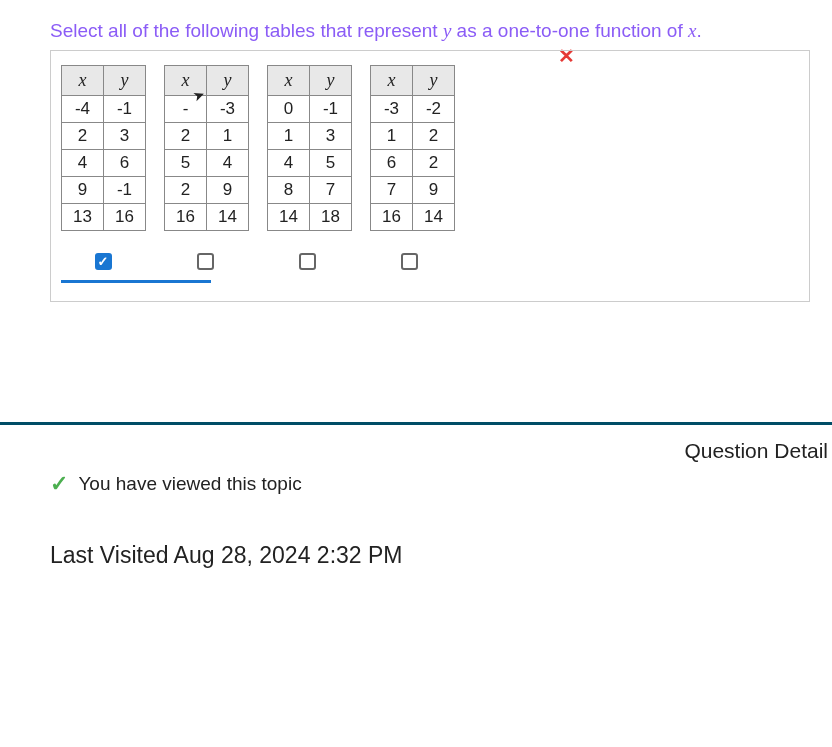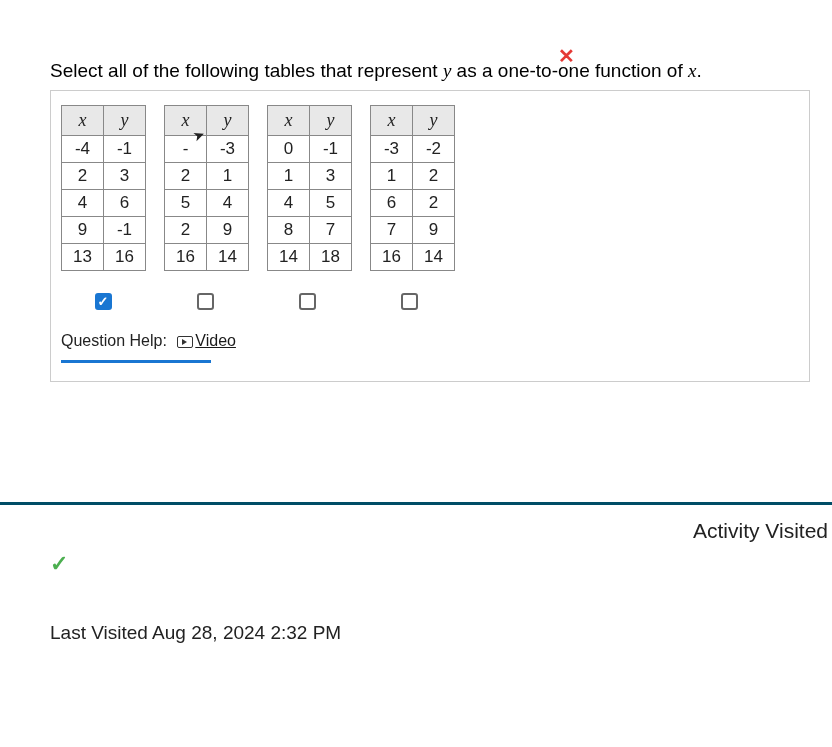--- a/index.html
+++ b/index.html
@@ -10,23 +10,22 @@
       width: 832px;
       height: 747px;
       overflow: hidden;
     }
     .question-area {
       padding: 20px 0 0 50px;
     }
     .question-text {
       font-size: 19px;
       font-weight: 400;
-      color: #000000;
+      color: #8b5cf6;
       margin-bottom: 8px;
-      margin-top: 40px;
     }
     .mathvar { font-style: italic; font-family: 'Times New Roman', serif; }
     .wrong-mark {
       color: #e53935;
       font-weight: bold;
       font-size: 20px;
       position: absolute;
       left: 558px;
       top: 44px;
     }
@@ -152,21 +151,21 @@
       align-items: center;
       gap: 10px;
     }
     .check-icon {
       color: #4caf50;
       font-size: 22px;
       font-weight: bold;
     }
     .last-visited {
       margin-top: 45px;
-      font-size: 19px;
+      font-size: 23px;
       color: #222;
     }
     .cursor {
       position: absolute;
       left: 142px;
       top: 36px;
       font-size: 14px;
       transform: rotate(-20deg);
       pointer-events: none;
     }
@@ -311,29 +310,24 @@
           <span class="checkbox"></span>
         </div>
       <div class="checkbox-cell">
           <span class="checkbox"></span>
         </div>
       <div class="checkbox-cell">
           <span class="checkbox"></span>
         </div>
     </div>
 
-    <div class="help-row">
-      <span>Question Help:</span>
-      <span class="video-link">
-        <span class="video-icon"></span><span>Video</span>
-      </span>
-    </div>
     <div class="underline-bar"></div>
   </div>
 </div>
 
 <div class="activity-section">
-  <div class="activity-title">Activity Visited</div>
+  <div class="activity-title">Question Detail</div>
   <div class="viewed-row">
     <span class="check-icon">✓</span>
+    <span>You have viewed this topic</span>
   </div>
   <div class="last-visited">Last Visited Aug 28, 2024 2:32 PM</div>
 </div>
 
 </body></html>

